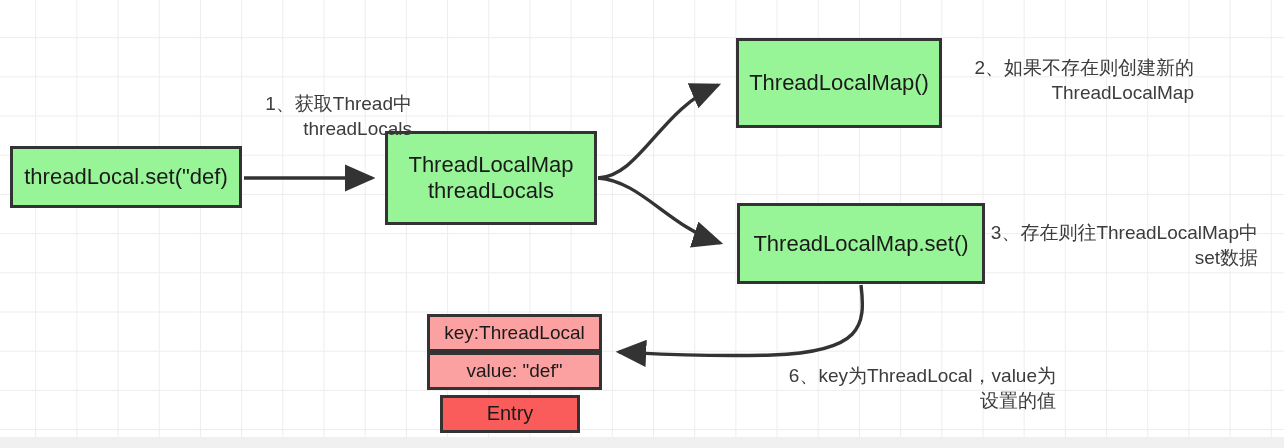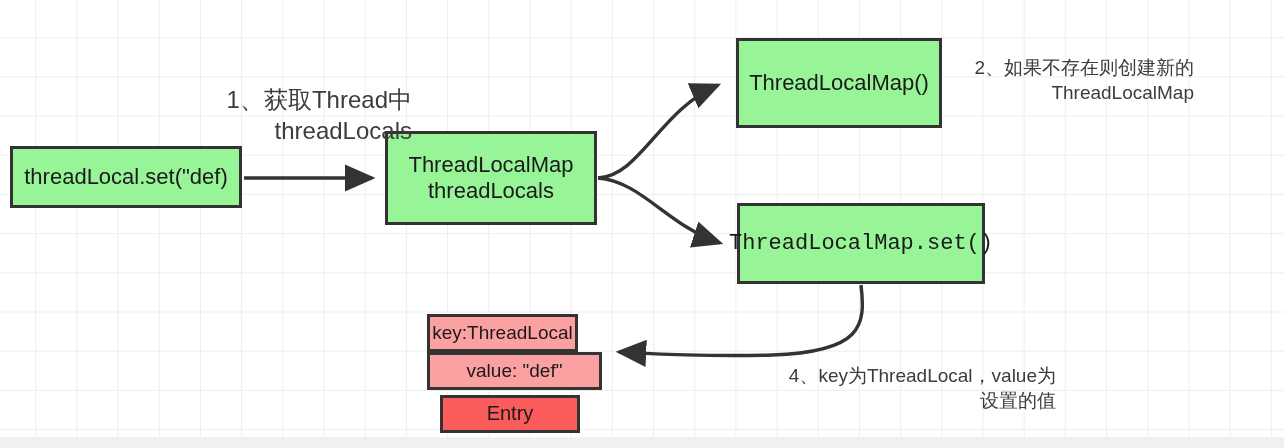--- a/index.html
+++ b/index.html
@@ -66,26 +66,26 @@
     left: 0;
     top: 0;
     width: 1284px;
     height: 448px;
     overflow: visible;
   }
   
   #node-threadlocal-set { left: 10px;  top: 146px; width: 232px; height: 62px;  font-size: 22px; }
   #node-threadlocals    { left: 385px; top: 131px; width: 212px; height: 94px;  font-size: 22px; }
   #node-map-ctor        { left: 736px; top: 38px;  width: 206px; height: 90px;  font-size: 22px; }
-  #node-map-set         { left: 737px; top: 203px; width: 248px; height: 81px;  font-size: 22px; font-family: Liberation Mono, monospace; }
-  #node-entry-key       { left: 427px; top: 314px; width: 151px; height: 38px;  font-size: 19px; }
+  #node-map-set         { left: 737px; top: 203px; width: 248px; height: 81px;  font-size: 22px; }
+  #node-entry-key       { left: 427px; top: 314px; width: 175px; height: 38px;  font-size: 19px; }
   #node-entry-value     { left: 427px; top: 352px; width: 175px; height: 38px;  font-size: 19px; }
   #node-entry-title     { left: 440px; top: 395px; width: 140px; height: 38px;  font-size: 20px; }
   
-  #label-step1 { left: 216px; top: 84px;  width: 196px; font-size: 24px; }
+  #label-step1 { left: 216px; top: 92px;  width: 196px; font-size: 19px; }
   #label-step2 { left: 948px; top: 56px;  width: 246px; font-size: 19px; }
   #label-step3 { left: 988px; top: 221px; width: 270px; font-size: 19px; }
   #label-step4 { left: 766px; top: 364px; width: 290px; font-size: 19px; }
 </style>
 </head>
 <body>
 
 <div id="canvas">
 
   <svg class="arrows" viewBox="0 0 1284 448">
@@ -118,18 +118,20 @@
   <div class="node pink" id="node-entry-value">value: "def"</div>
 
   <div class="node red" id="node-entry-title">Entry</div>
 
   <div class="label" id="label-step1">1、获取Thread中
 threadLocals</div>
 
   <div class="label" id="label-step2">2、如果不存在则创建新的
 ThreadLocalMap</div>
 
+  <div class="label" id="label-step3">3、存在则往ThreadLocalMap中
+set数据</div>
 
-  <div class="label" id="label-step4">4、key为ThreadLocal，value为
+  <div class="label" id="label-step4">6、key为ThreadLocal，value为
 设置的值</div>
 
   <div id="bottom-bar"></div>
 </div>
 
 </body></html>

